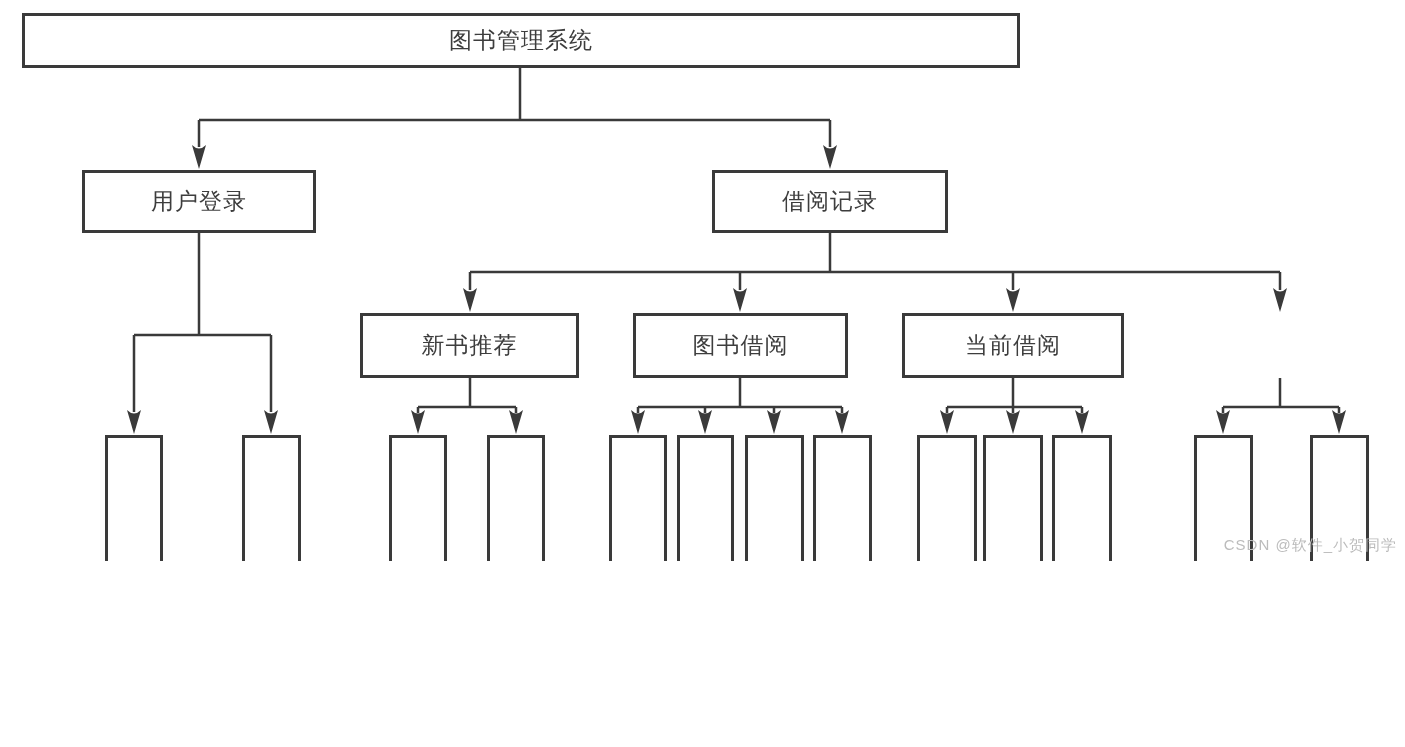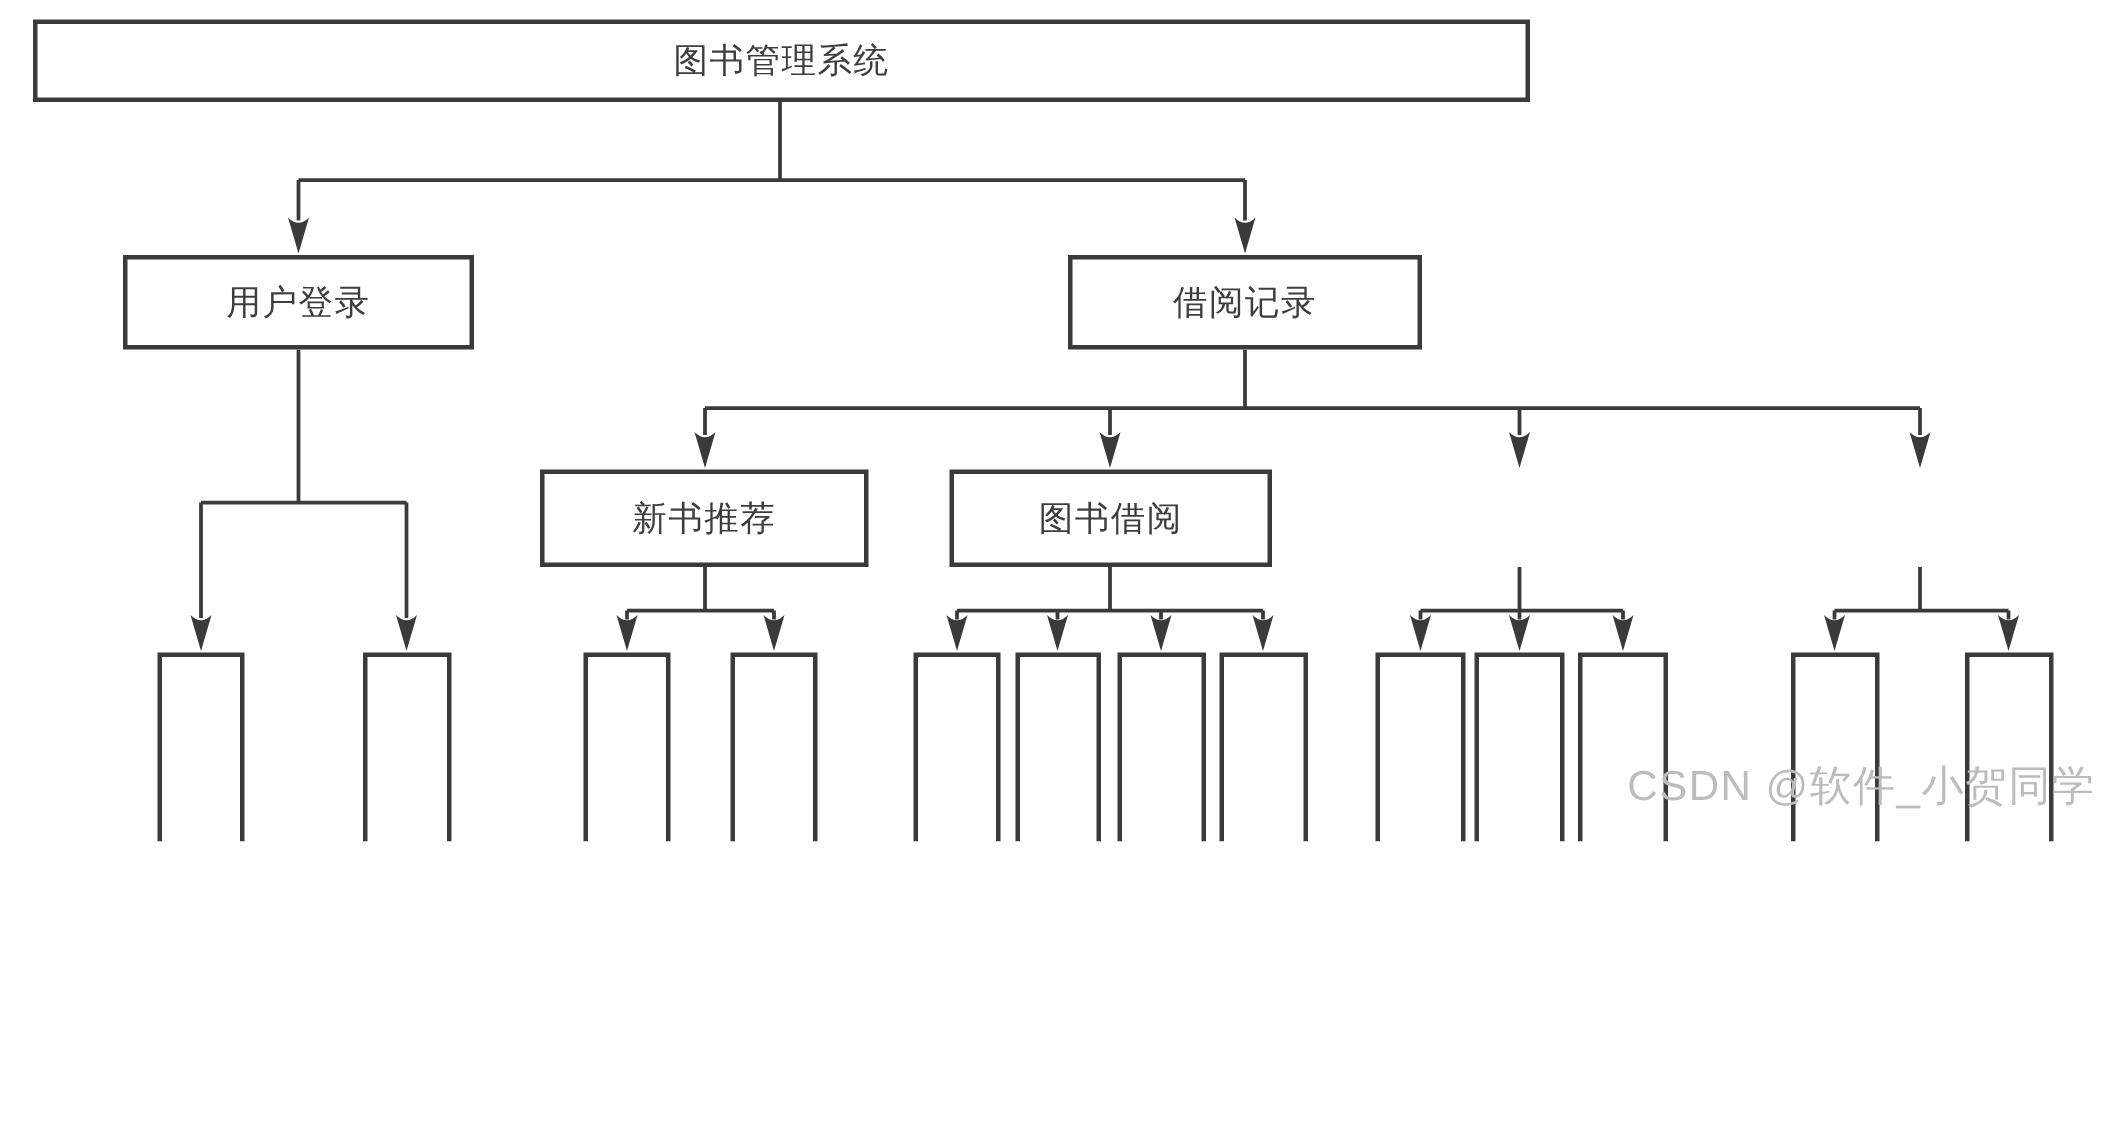--- a/index.html
+++ b/index.html
@@ -22,22 +22,22 @@
   }
   .h-label{
     color:var(--text);font-size:23px;letter-spacing:1px;white-space:nowrap;
   }
   .v-label{
     color:var(--text);font-size:24px;
     writing-mode:vertical-rl;text-orientation:mixed;
     letter-spacing:6px;line-height:1;white-space:nowrap;
   }
   .watermark{
-    position:absolute;right:8px;bottom:18px;
-    color:var(--watermark);font-size:28px;letter-spacing:1px;white-space:nowrap;
+    position:absolute;right:8px;bottom:6px;
+    color:var(--watermark);font-size:15px;letter-spacing:1px;white-space:nowrap;
   }
 </style>
 </head>
 <body>
 
 <div class="stage">
 
   <svg class="connectors" viewBox="0 0 1405 747" xmlns="http://www.w3.org/2000/svg">
     <path class="connector-line" d="M520 68 V120 M199 120 H830 M199 120 V147 M830 120 V147
          M199 233 V335 M134 335 H271 M134 335 V412 M271 335 V412
@@ -77,20 +77,23 @@
   <div class="node" style="left:712px;top:170px;width:236px;height:63px">
     <span class="h-label">借阅记录</span>
   </div>
 
   <div class="node" style="left:360px;top:313px;width:219px;height:65px">
     <span class="h-label">新书推荐</span>
   </div>
   <div class="node" style="left:633px;top:313px;width:215px;height:65px">
     <span class="h-label">图书借阅</span>
   </div>
+  <div class="node" style="left:902px;top:313px;width:222px;height:65px">
+    <span class="h-label">当前借阅</span>
+  </div>
 
   <div class="node" style="left:105px;top:435px;width:58px;height:299px">
     <span class="v-label">用户登录</span>
   </div>
   <div class="node" style="left:242px;top:435px;width:59px;height:299px">
     <span class="v-label">注销登录</span>
   </div>
 
   <div class="node" style="left:389px;top:435px;width:58px;height:299px">
     <span class="v-label">查询图书</span>

